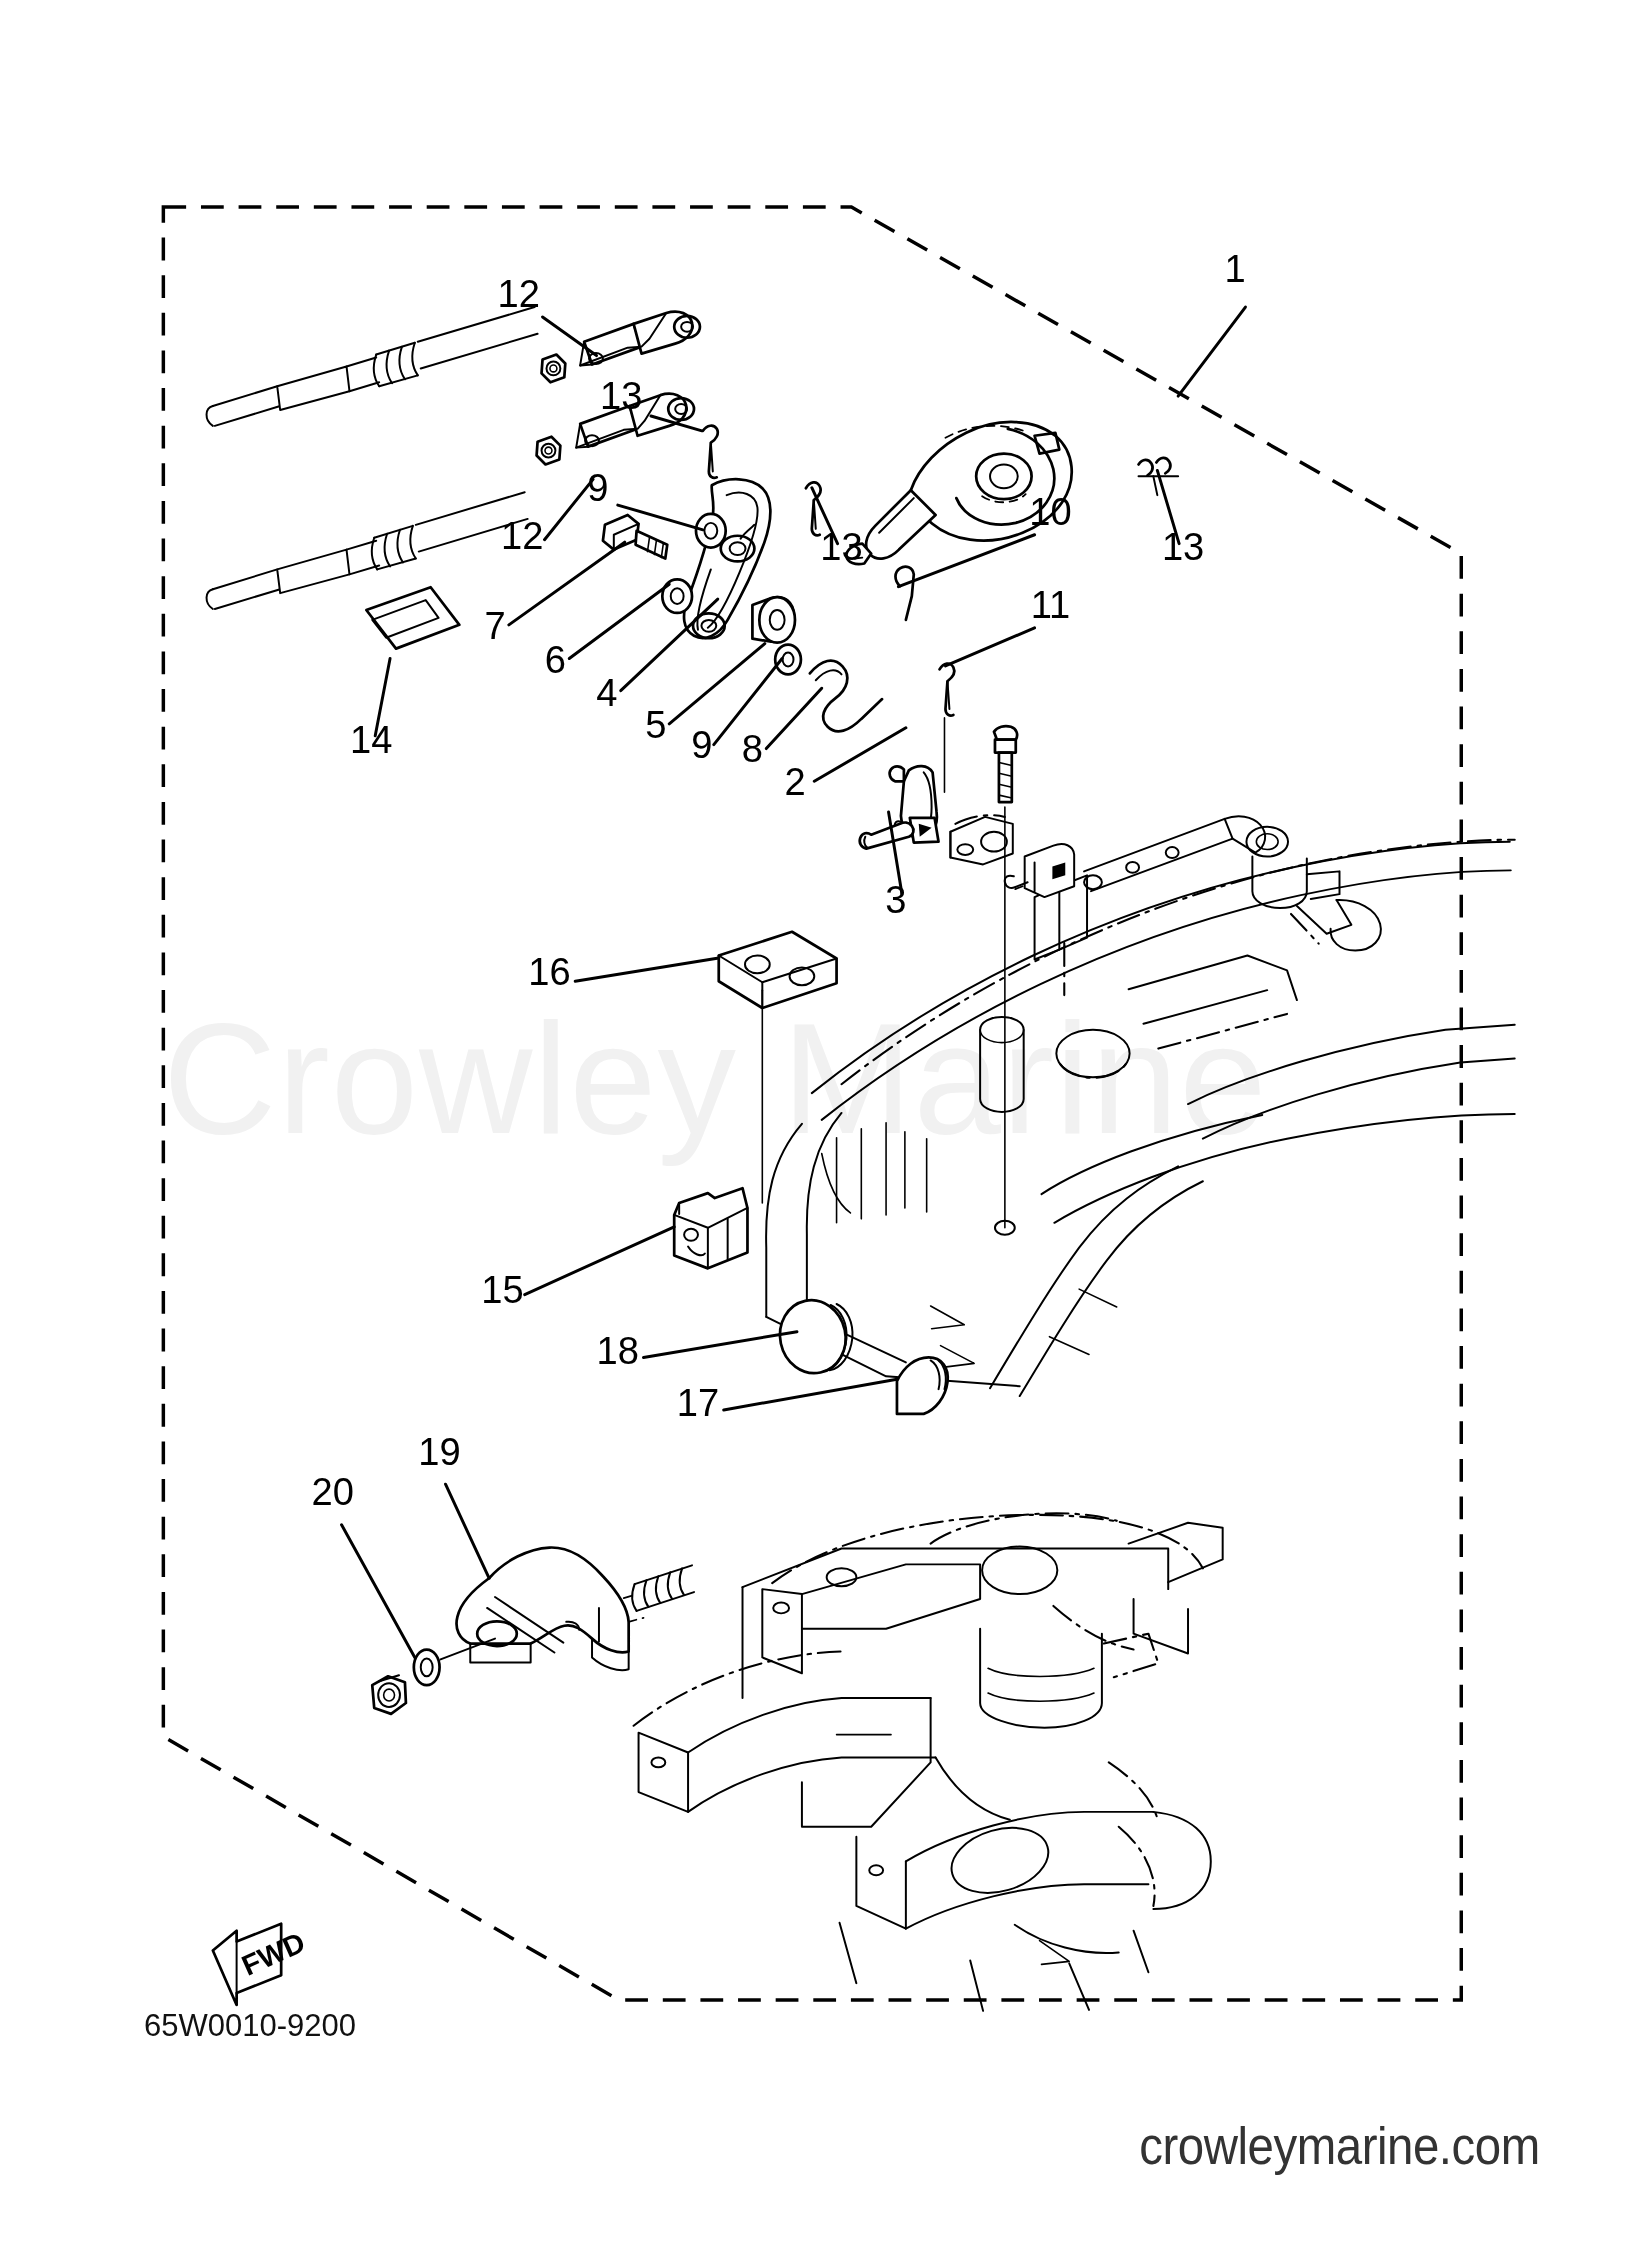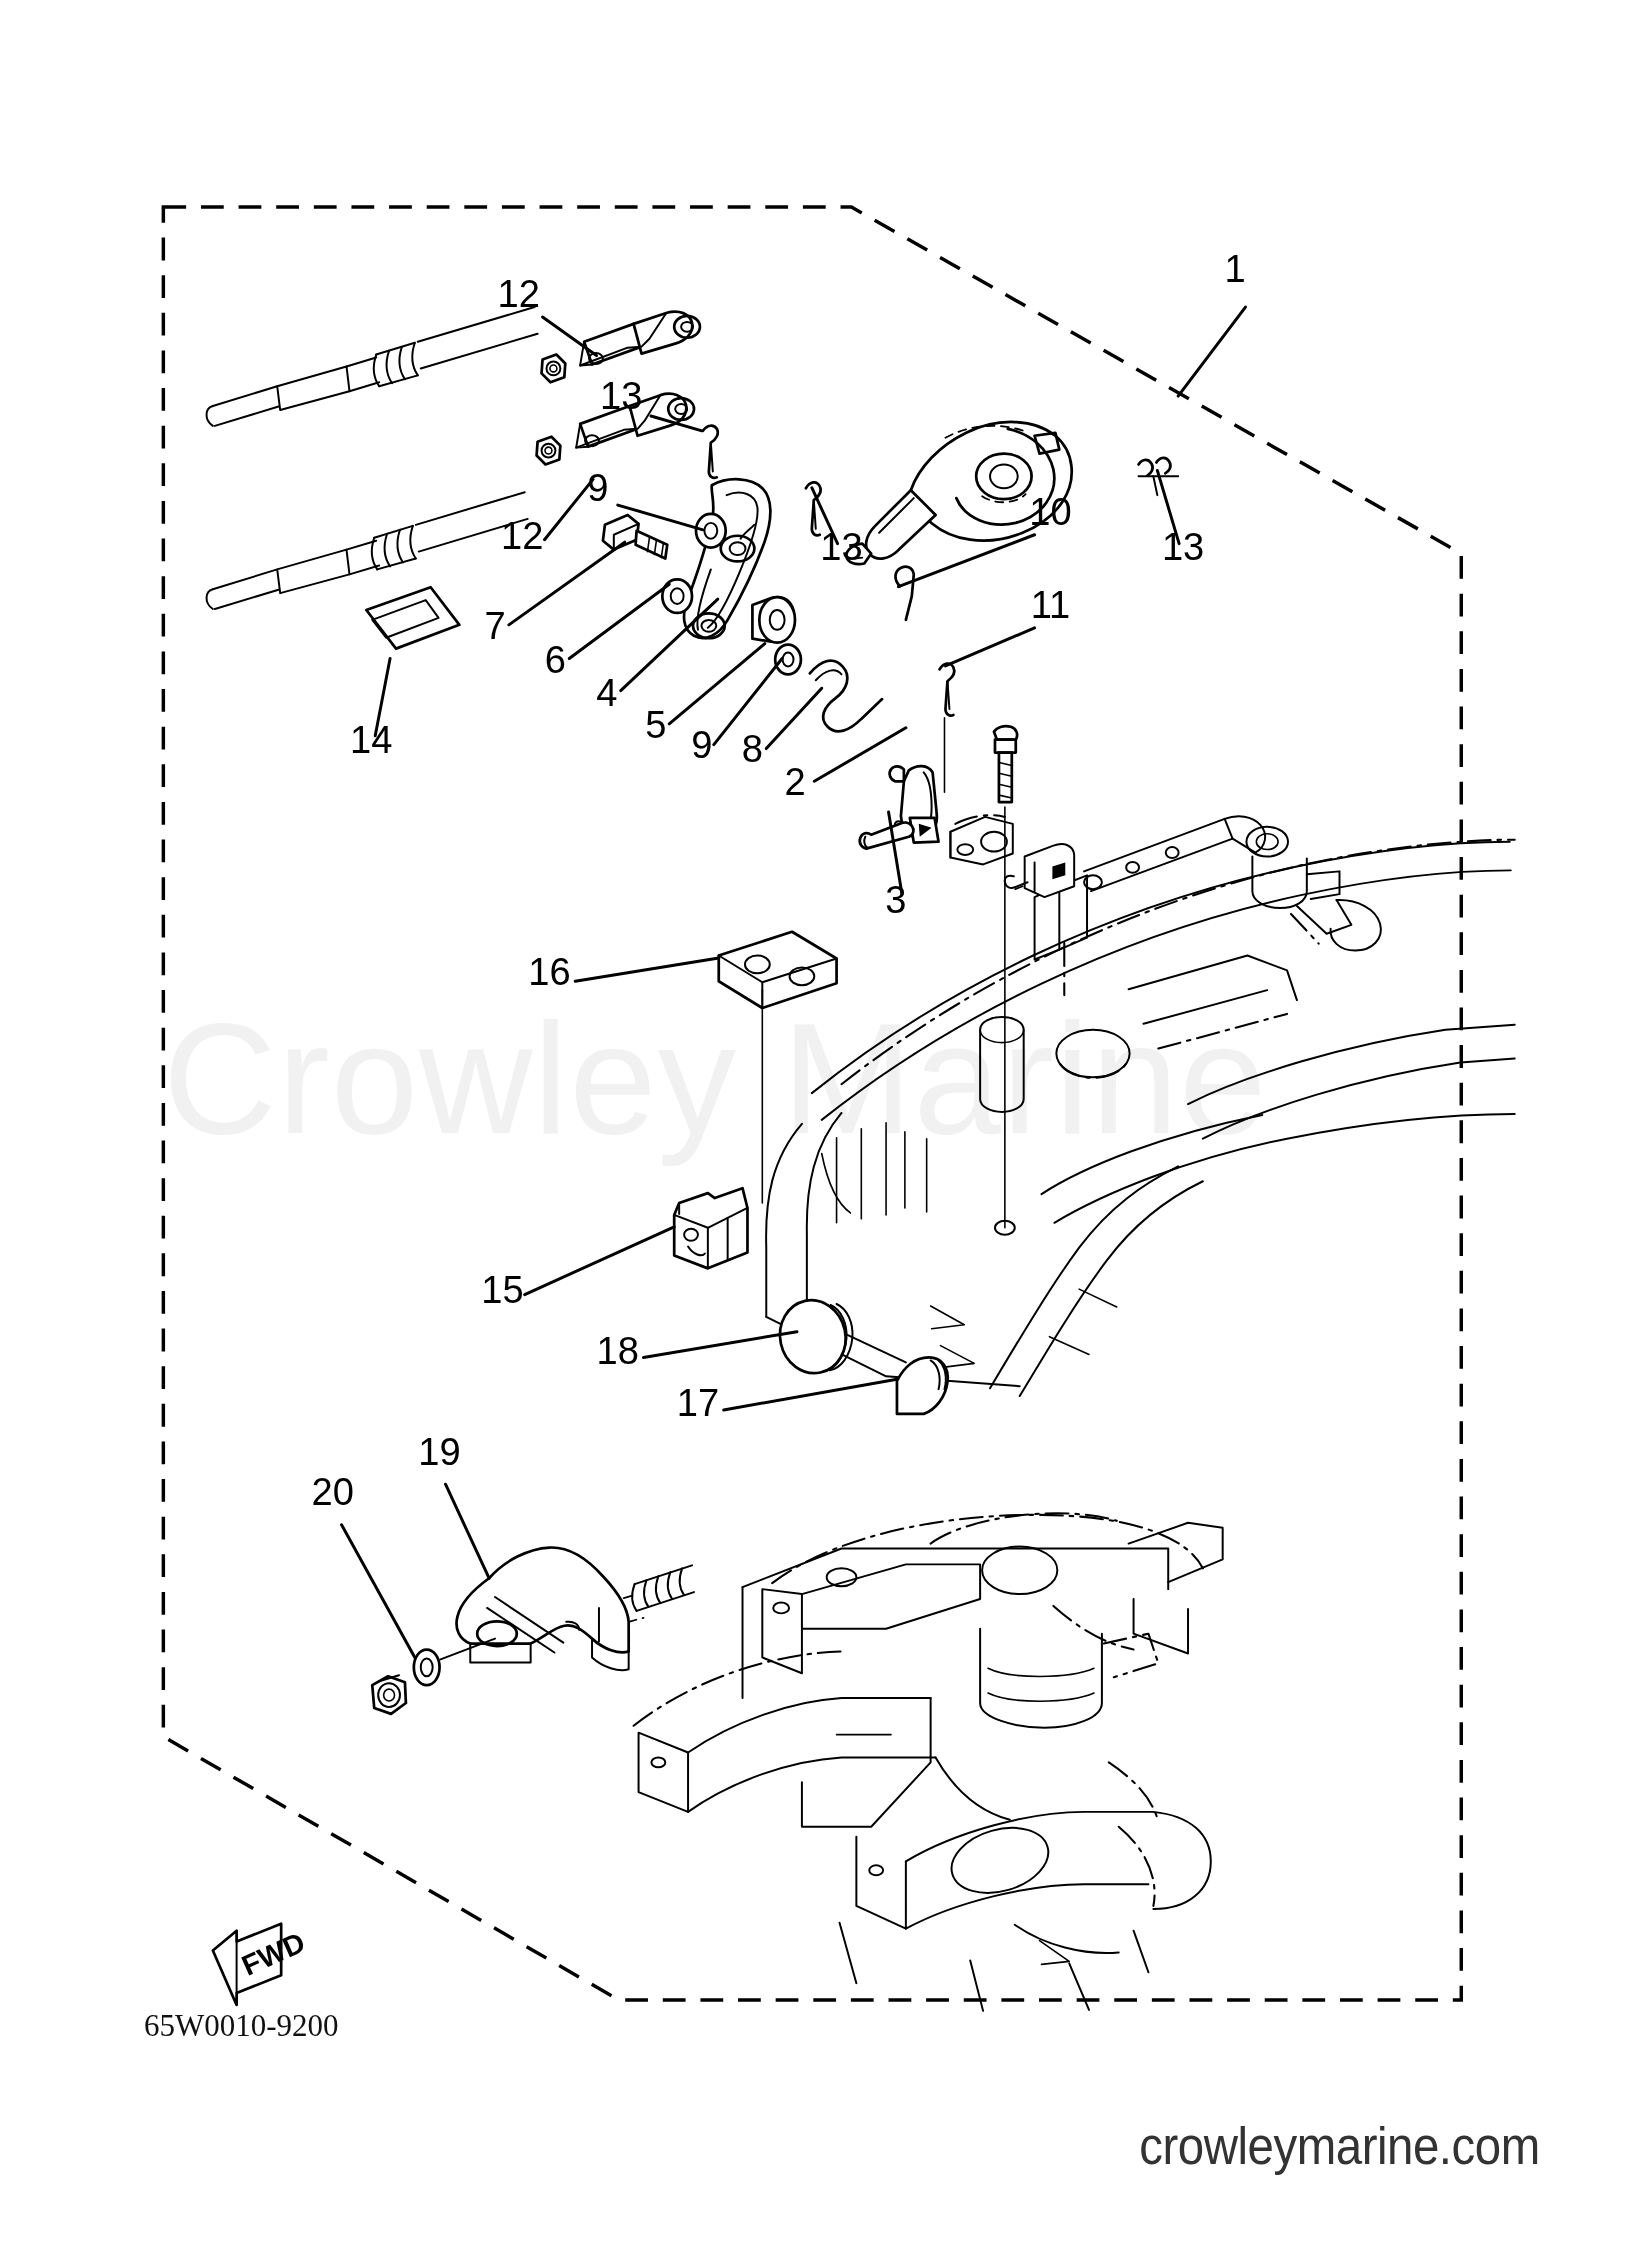--- a/index.html
+++ b/index.html
@@ -24,21 +24,21 @@
     user-select:none;
     font-family:"Liberation Sans", sans-serif;
   }
 
   .diagcode{
     position:absolute;
     left:144px;top:2008px;
     font-size:31px;
     color:#111;
     letter-spacing:0px;
-    font-family:Liberation Serif, serif;
+    font-family:Liberation Sans, sans-serif;
   }
   .sitefooter{
     position:absolute;
     right:97px;top:2117px;
     font-size:51px;
     color:#333333;
     letter-spacing:-0.5px;
     font-family:"Liberation Sans", sans-serif;
     transform:scaleX(0.93);
     transform-origin:right center;

